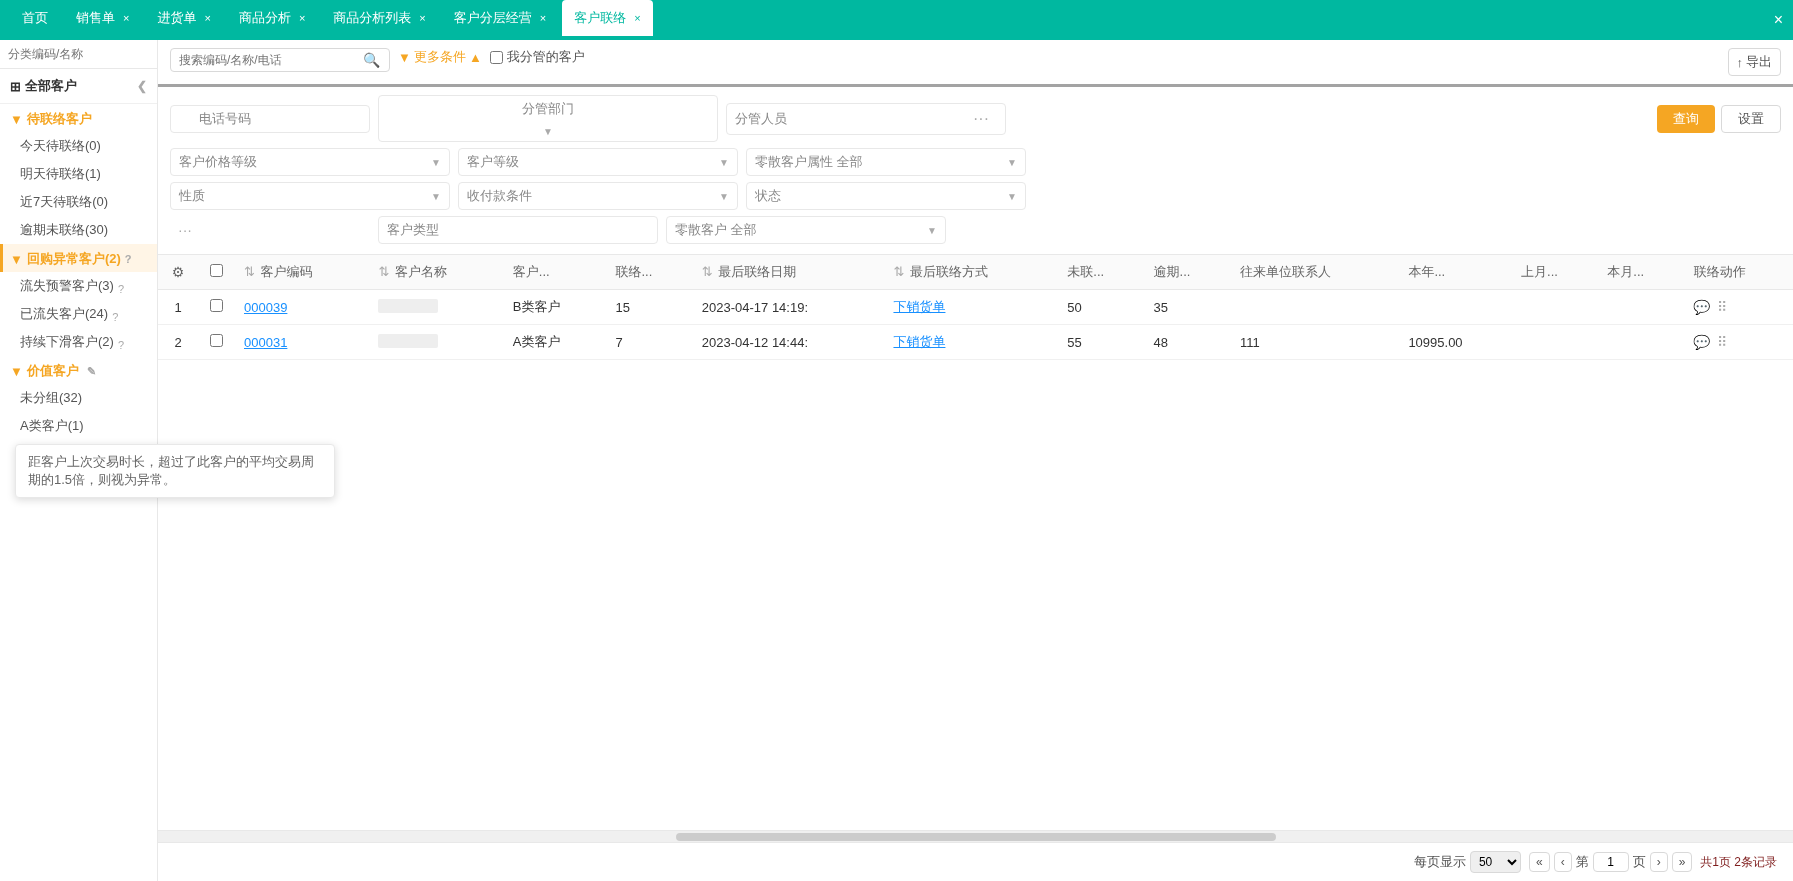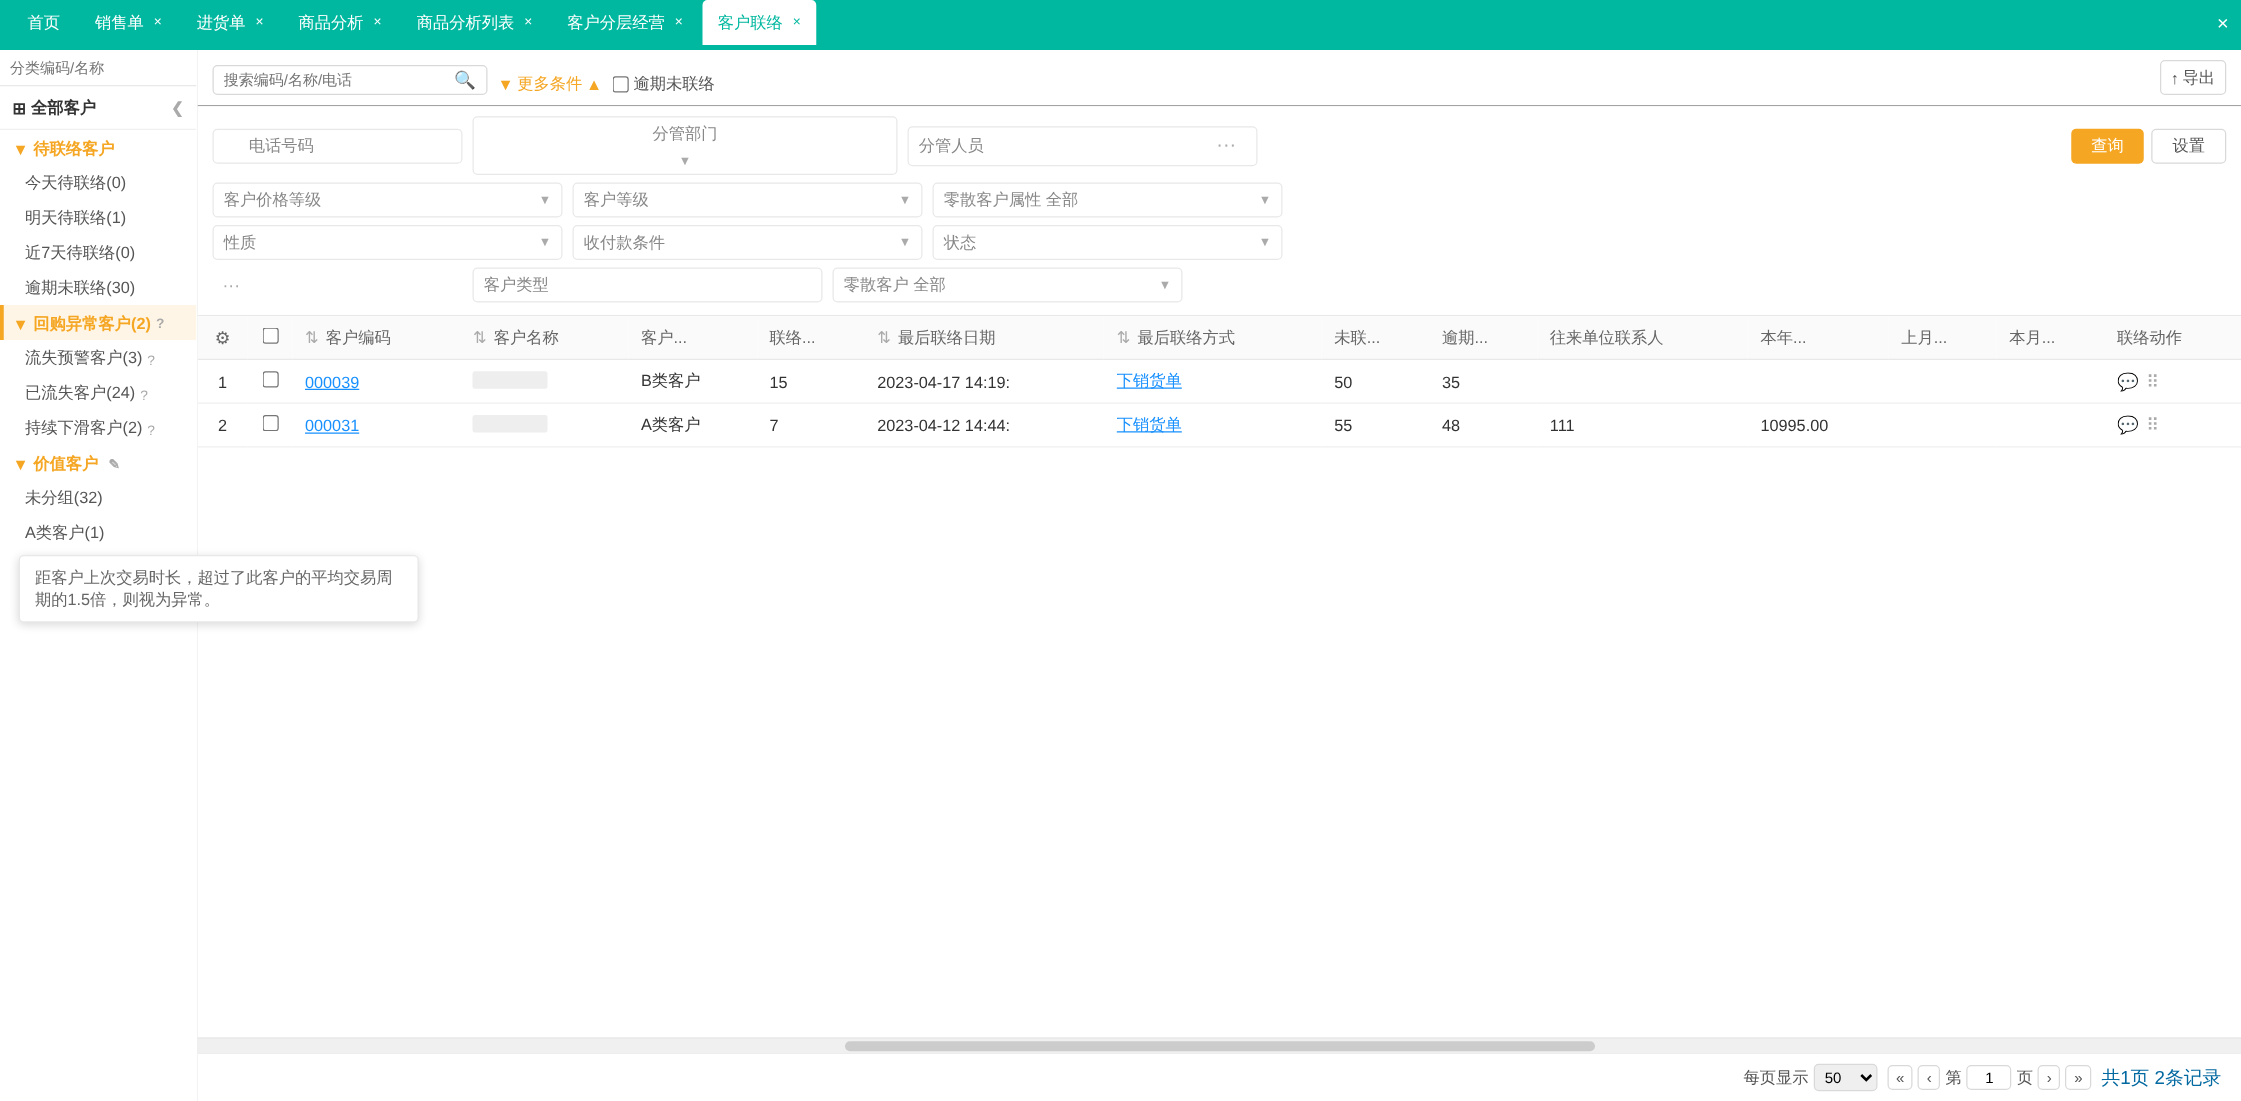--- a/index.html
+++ b/index.html
@@ -74,22 +74,22 @@
     }
 
     
     .content-area {
       flex: 1; display: flex; flex-direction: column; overflow: hidden; background: #f0f2f5;
     }
 
     
     .search-bar {
       background: #fff; padding: 8px 12px;
-      display: flex; align-items: flex-end; gap: 8px;
-      border-bottom: 1px solid #a3a3a3; flex-shrink: 0;
+      display: flex; align-items: flex-start; gap: 8px;
+      border-bottom: 3px solid #a3a3a3; flex-shrink: 0;
     }
     .search-input-wrap {
       display: flex; align-items: center; border: 1px solid #d9d9d9;
       border-radius: 4px; padding: 3px 8px; gap: 4px; width: 220px;
     }
     .search-input-wrap input {
       border: none; outline: none; font-size: 12px; color: #999; width: 180px;
     }
     .search-icon { color: #f5a623; font-size: 14px; cursor: pointer; }
     .more-conditions {
@@ -177,21 +177,21 @@
     }
     .page-nav { display: flex; align-items: center; gap: 4px; font-size: 12px; color: #555; }
     .page-btn {
       border: 1px solid #d9d9d9; border-radius: 4px; padding: 2px 6px;
       cursor: pointer; background: #fff; color: #555; font-size: 12px;
     }
     .page-input {
       border: 1px solid #d9d9d9; border-radius: 4px; padding: 2px 6px;
       width: 36px; text-align: center; font-size: 12px; outline: none;
     }
-    .total-info { font-size: 15px; color: #0369a1; }
+    .total-info { font-size: 12px; color: #7f1d1d; }
 
     
     .table-scroll-bar {
       height: 12px; background: #f0f0f0; flex-shrink: 0; border-top: 1px solid #e8e8e8;
       display: flex; align-items: center; padding: 0 4px;
     }
     .scroll-thumb {
       width: 600px; height: 8px; background: #ccc; border-radius: 4px; margin: 0 auto;
     }
     .gear-icon { font-size: 14px; color: #666; cursor: pointer; }
@@ -311,21 +311,21 @@
         <input type="text" style="border: none; outline: none; flex: 1 1 0%; font-size: 12px; color: rgb(153, 153, 153); width: 160px;" placeholder="搜索编码/名称/电话">
         <span class="search-icon">🔍</span>
       </div>
       <div class="more-conditions">
         <span>▼</span>
         <span>更多条件</span>
         <span>▲</span>
       </div>
       <div class="my-customer-check">
         <input type="checkbox" style="">
-        <span>逾期未联络</span>
+        <span>我分管的客户</span>
       </div>
       <div class="export-btn">
         <span>↑</span>
         <span>导出</span>
       </div>
     </div>
 
     <div class="filter-area">
 
       <div class="filter-row">

